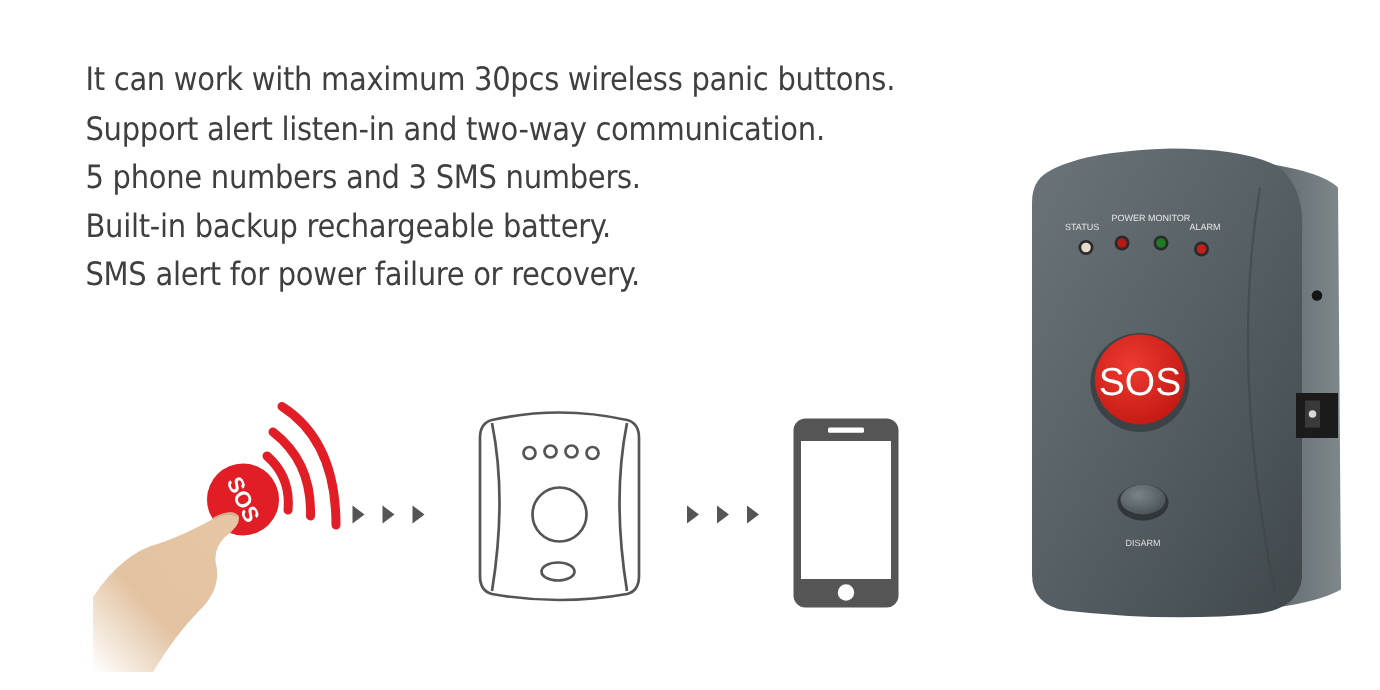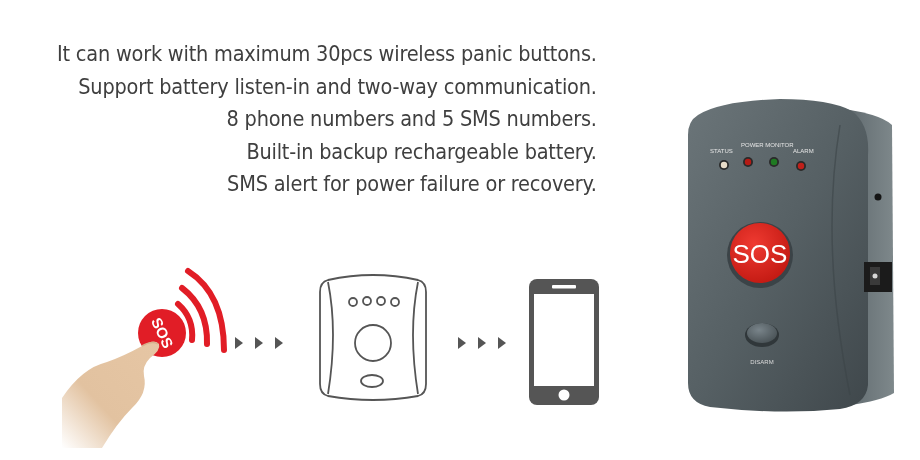--- a/index.html
+++ b/index.html
@@ -6,36 +6,36 @@
     body {
       width: 920px; height: 460px; background: #ffffff;
       position: relative; overflow: hidden;
       font-family: "DejaVu Sans", "Liberation Sans", sans-serif;
     }
     .features {
       position: absolute; left: 57px; top: 38px;
       color: #3f3f3f; font-size: 21.5px; line-height: 32.5px;
       letter-spacing: -0.2px; font-stretch: condensed;
     }
-    .features div { white-space: nowrap; text-align: right; }
+    .features div { white-space: nowrap; }
     .abs { position: absolute; text-align: right; }
     .arrows { display: flex; gap: 12px; }
     .arrow {
       width: 0; height: 0;
       border-top: 6px solid transparent; border-bottom: 6px solid transparent;
       border-left: 8px solid #555555;
     }
   </style>
 </head>
 <body>
 
 <div class="features">
   <div>It can work with maximum 30pcs wireless panic buttons.</div>
-  <div>Support battery listen-in and two-way communication.</div>
-  <div>8 phone numbers and 5 SMS numbers.</div>
+  <div>Support alert listen-in and two-way communication.</div>
+  <div>5 phone numbers and 3 SMS numbers.</div>
   <div>Built-in backup rechargeable battery.</div>
   <div>SMS alert for power failure or recovery.</div>
 </div>
 
 <div class="abs" style="left:62px; top:258px; width:170px; height:190px;">
   <svg width="170" height="190" viewBox="0 0 170 190">
     <defs>
       <linearGradient id="skin" x1="1" y1="0" x2="0" y2="1">
         <stop offset="0" stop-color="#e6c6a4"></stop>
         <stop offset="0.6" stop-color="#e2c2a0"></stop>

